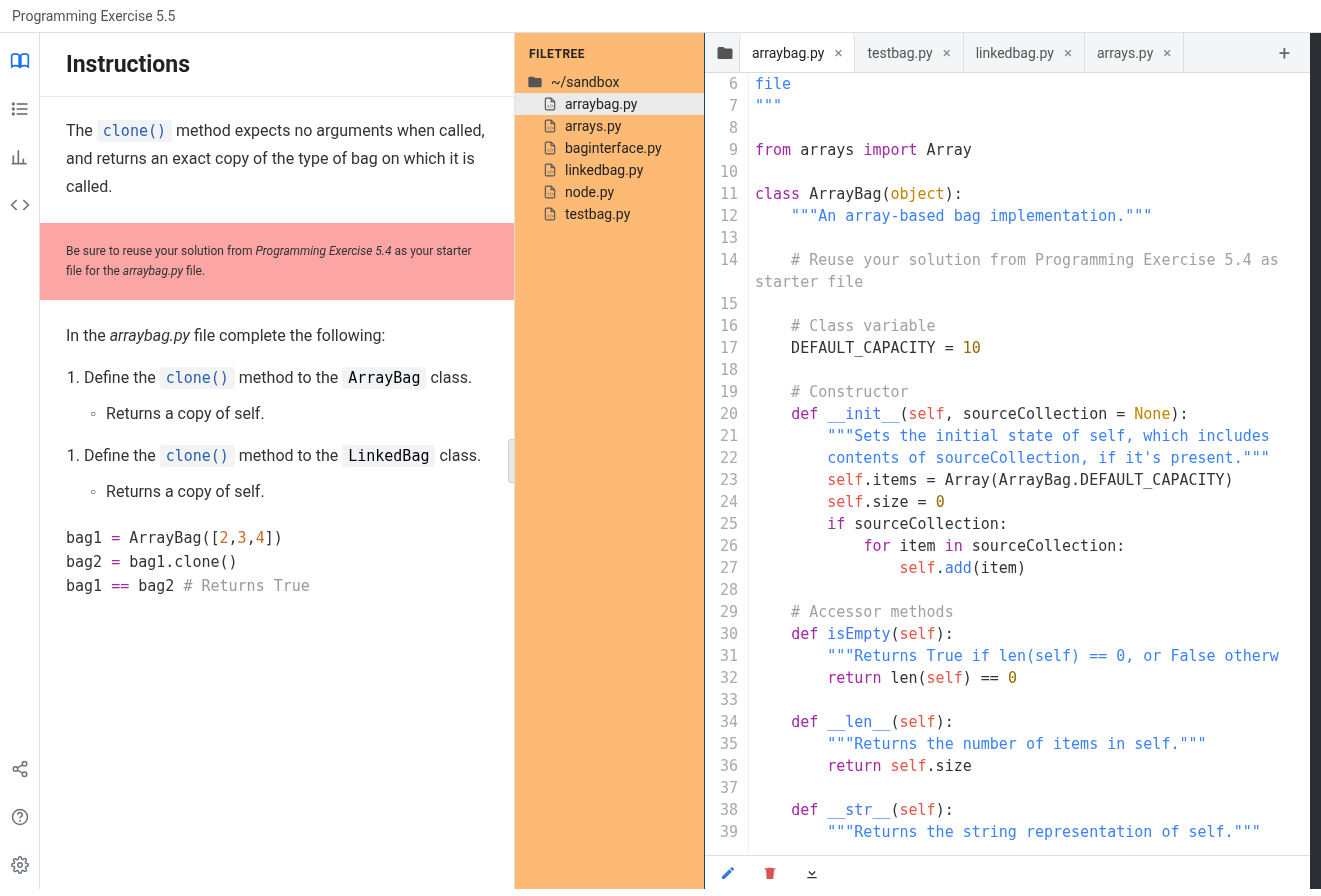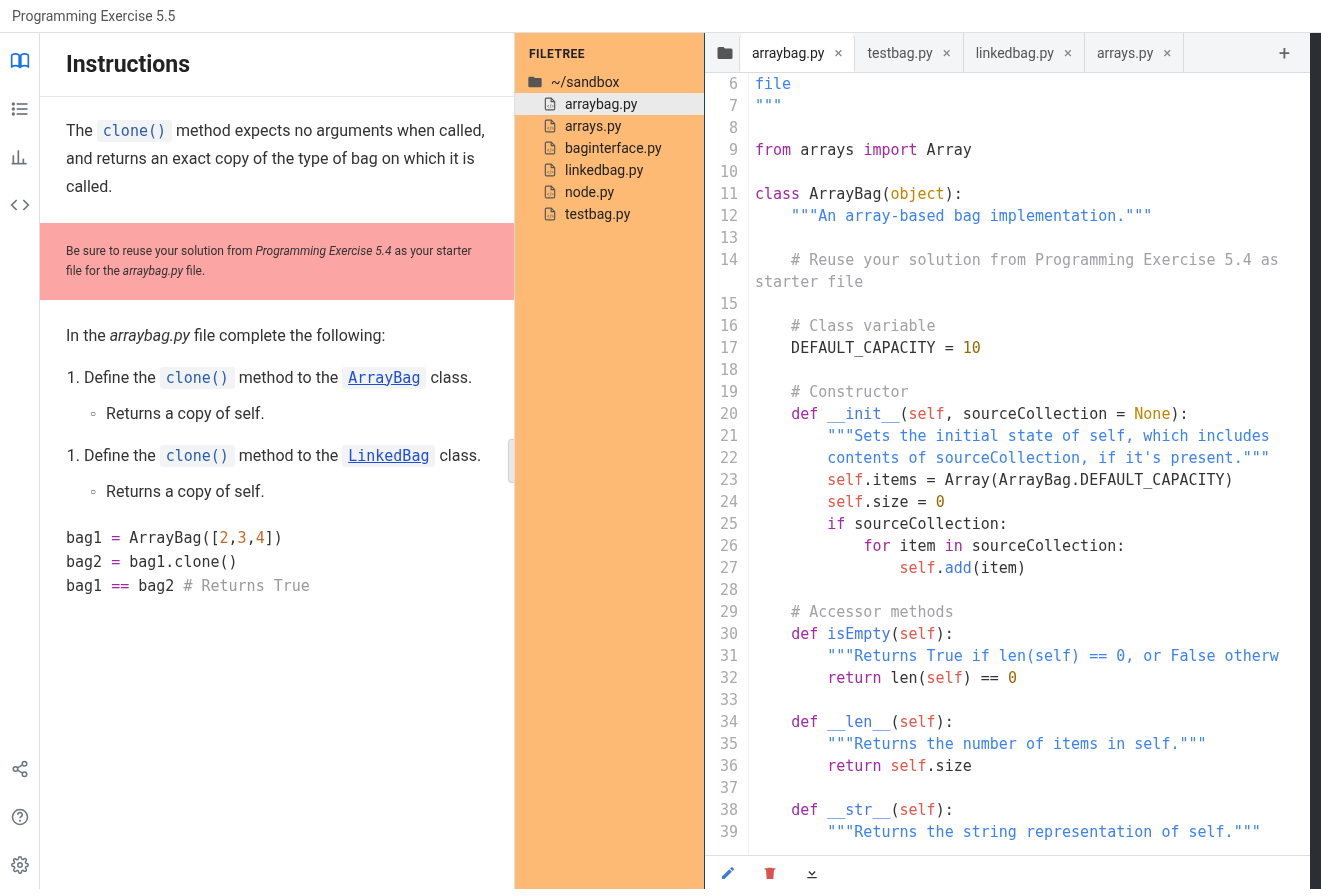--- a/index.html
+++ b/index.html
@@ -14,21 +14,21 @@
 .left-icons .active { color: #1a73e8; }
 .left-icons .spacer { flex: 1; }
 
 .instructions-panel { width: 475px; border-right: 1px solid #e0e0e0; overflow-y: auto; background: #fff; position: relative; }
 .instructions-panel::-webkit-scrollbar { width: 10px; }
 .instructions-title { font-size: 23px; font-weight: 700; padding: 18px 26px 18px 26px; color: #222; border-bottom: 1px solid #e8e8e8; }
 .instructions-body { padding: 20px 26px; font-size: 16px; line-height: 1.75; color: #333; }
 .instructions-body p { margin-bottom: 14px; }
 .instructions-body .note { background: #fca5a5; padding: 18px 26px; margin: 22px -26px; font-size: 12px; line-height: 1.7; }
 .code-inline { font-family: Menlo, Consolas, monospace; background: #f2f3f4; padding: 2px 6px; border-radius: 3px; font-size: 15px; color: #2a5db0; }
-.code-inline.purple { color: #1d4ed8; text-decoration: underline; }
+.code-inline.purple { color: #000000; }
 .instructions-body em { font-style: italic; }
 .instructions-body strong { font-weight: 700; }
 .instructions-body ol { list-style: decimal; margin-left: 18px; margin-top: 12px; margin-bottom: 14px; }
 .instructions-body ol li { margin-bottom: 8px; }
 .instructions-body ul { margin-left: 6px; list-style: none; margin-top: 8px; }
 .instructions-body ul li::before { content: "○"; margin-right: 10px; font-size: 10px; position: relative; top: -2px; }
 .code-block { font-family: Menlo, Consolas, monospace; font-size: 15px; line-height: 1.6; margin-top: 20px; white-space: pre; color: #333; }
 .code-block .num { color: #c76b29; }
 .code-block .comm { color: #999; }
 .code-block .op { color: #a626a4; }

